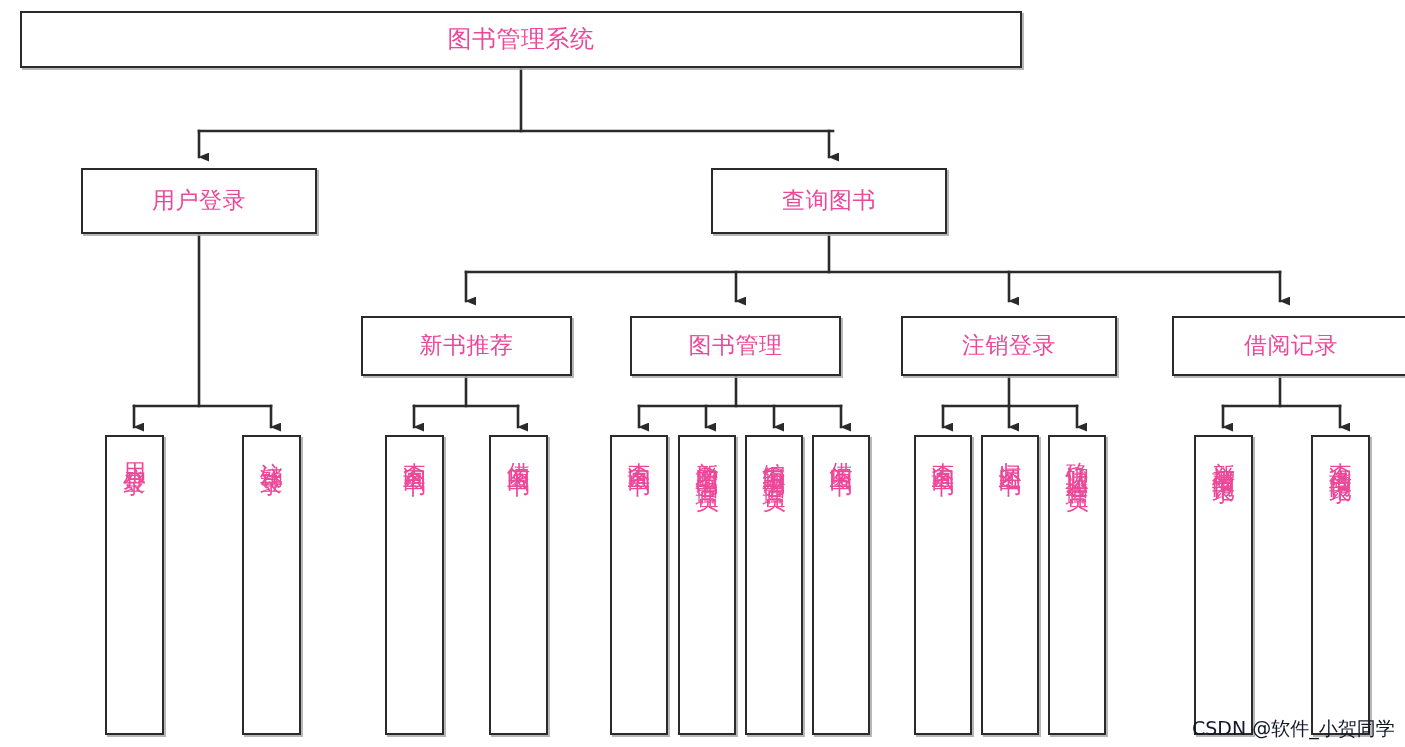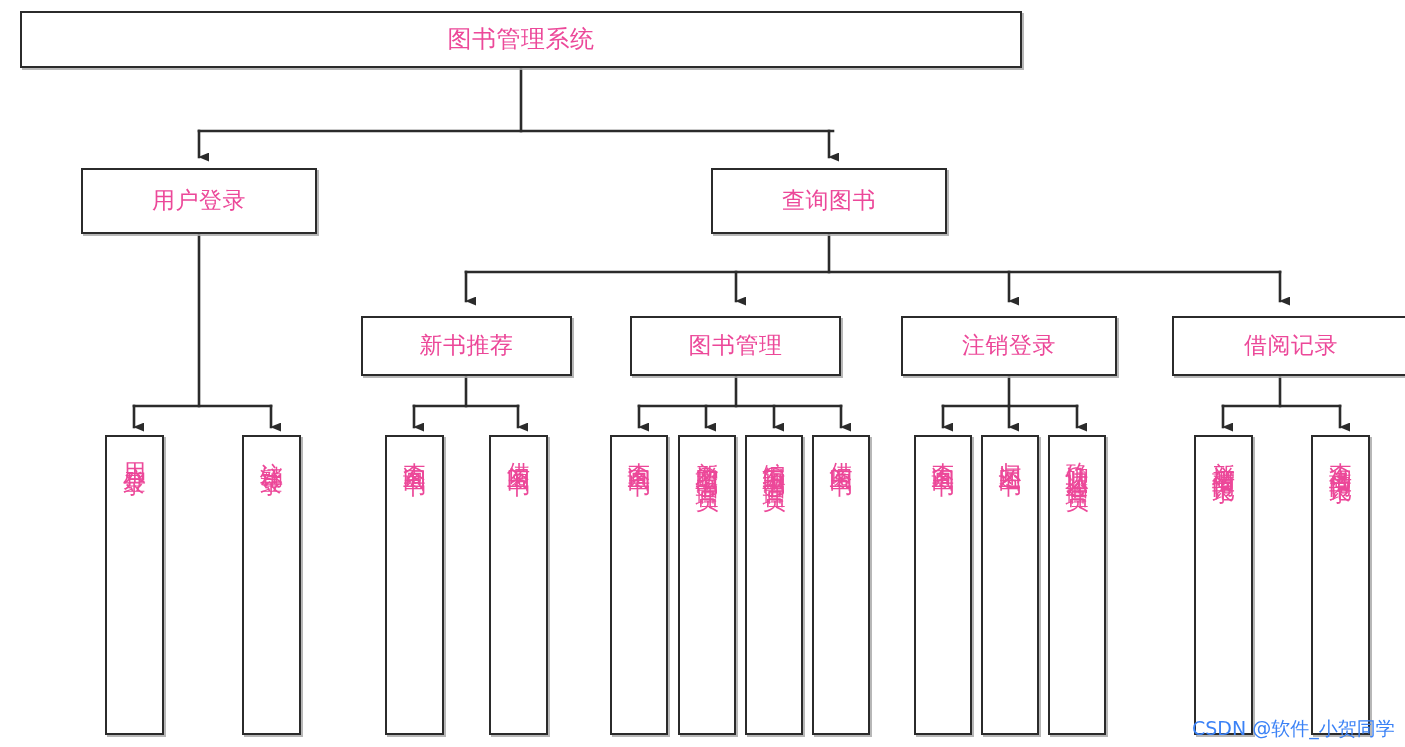--- a/index.html
+++ b/index.html
@@ -69,21 +69,21 @@
     letter-spacing: 4px;
     white-space: nowrap;
   }
 
   
   #watermark {
     position: absolute;
     left: 1192px;
     top: 716px;
     font-size: 19px;
-    color: #3b82f6;
+    color: #0f172a;
     white-space: nowrap;
     z-index: 6;
     pointer-events: none;
   }
 </style>
 </head>
 <body>
 
 <div id="canvas">
 

